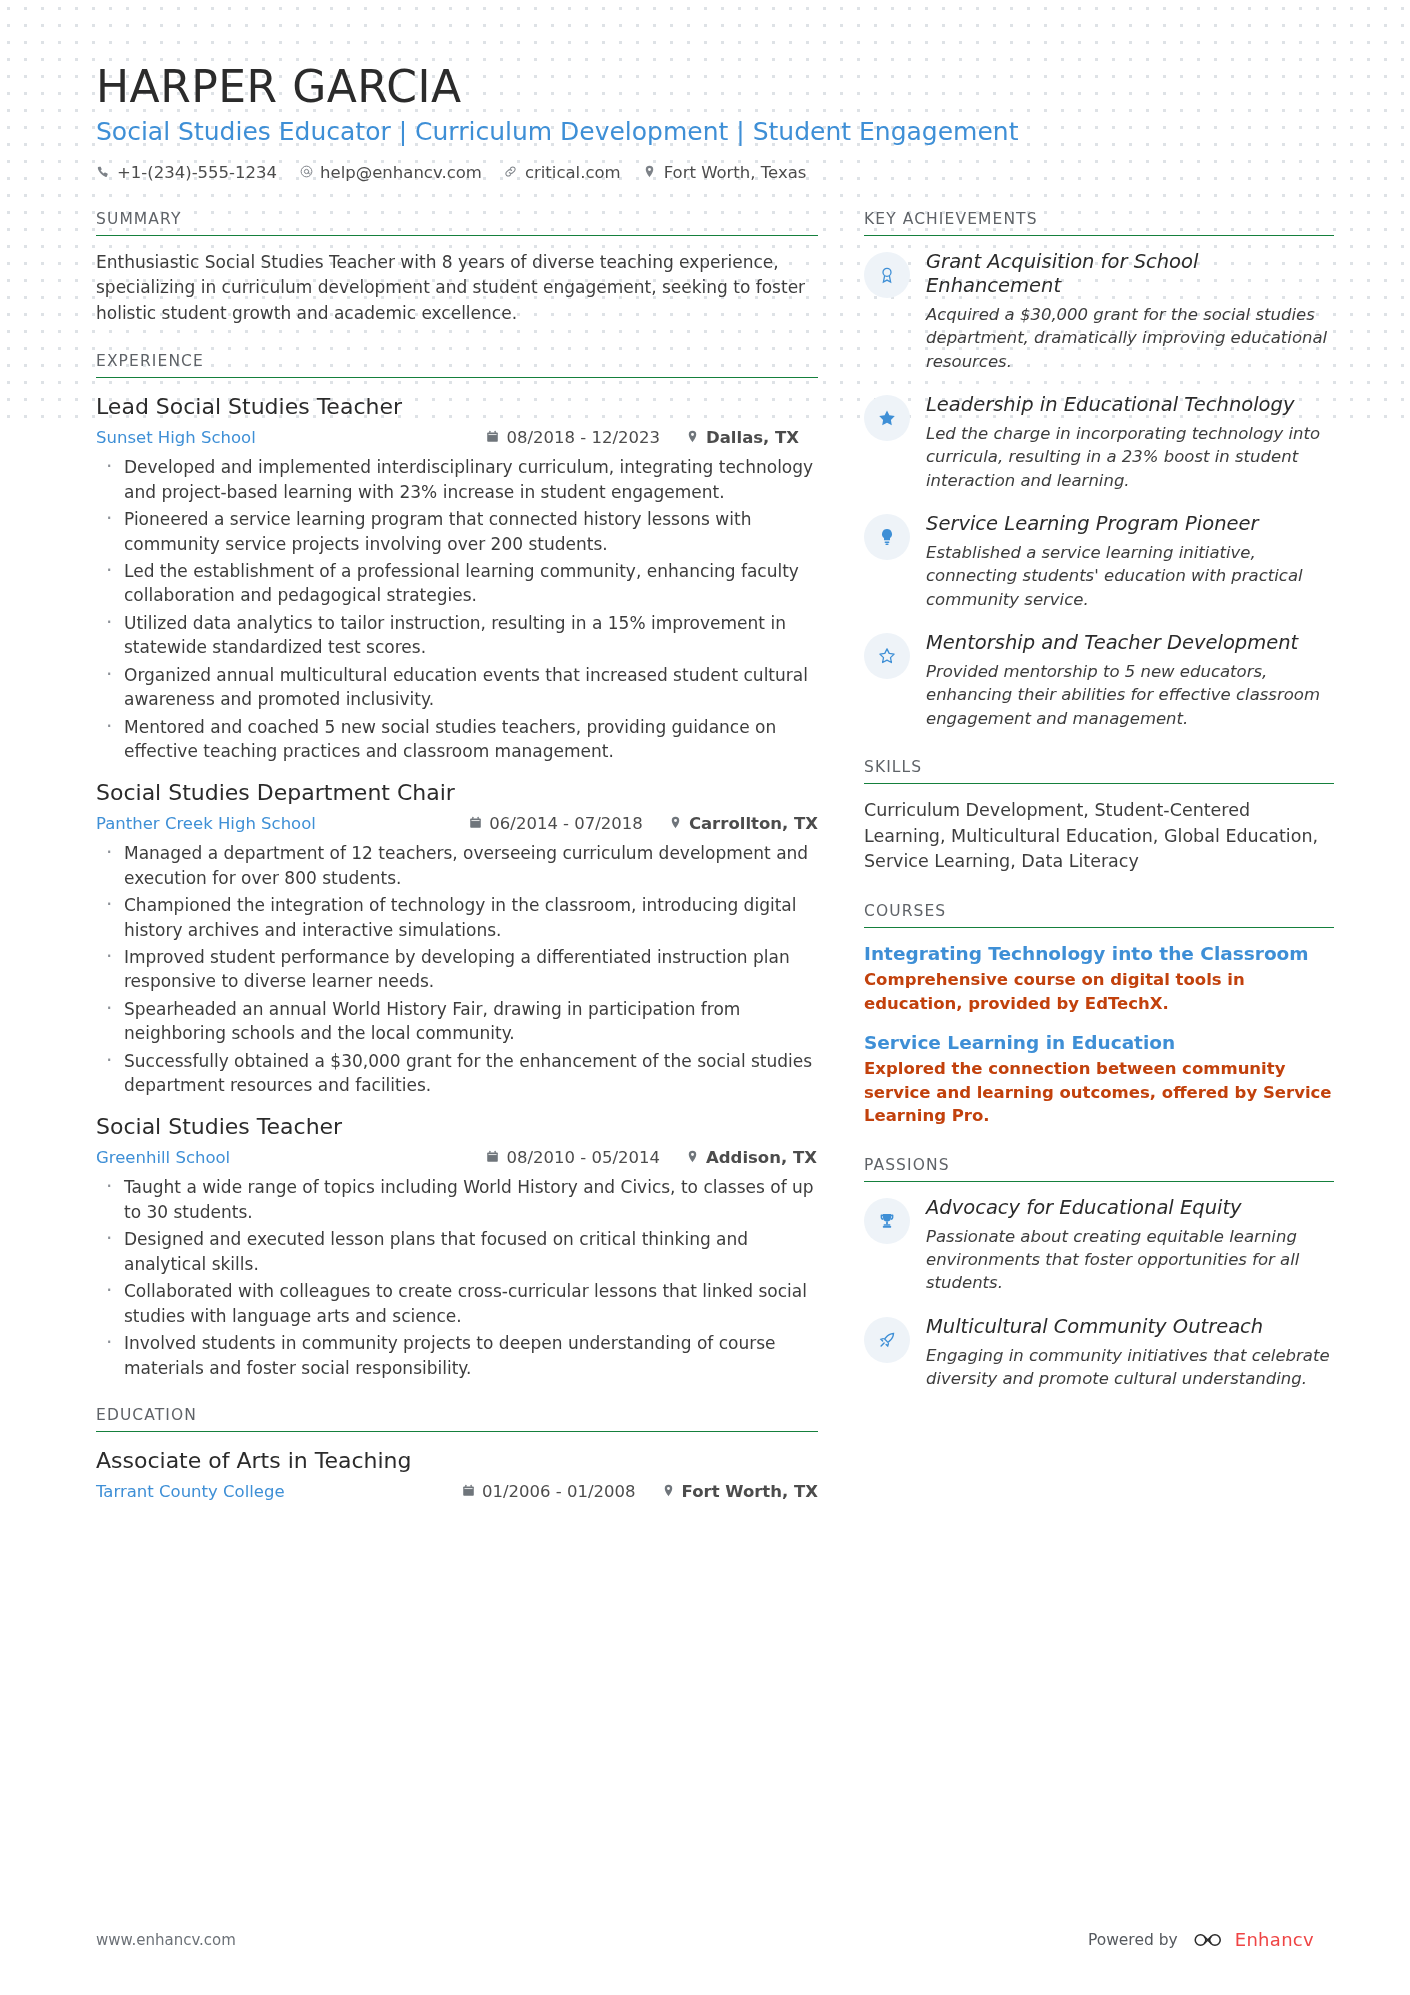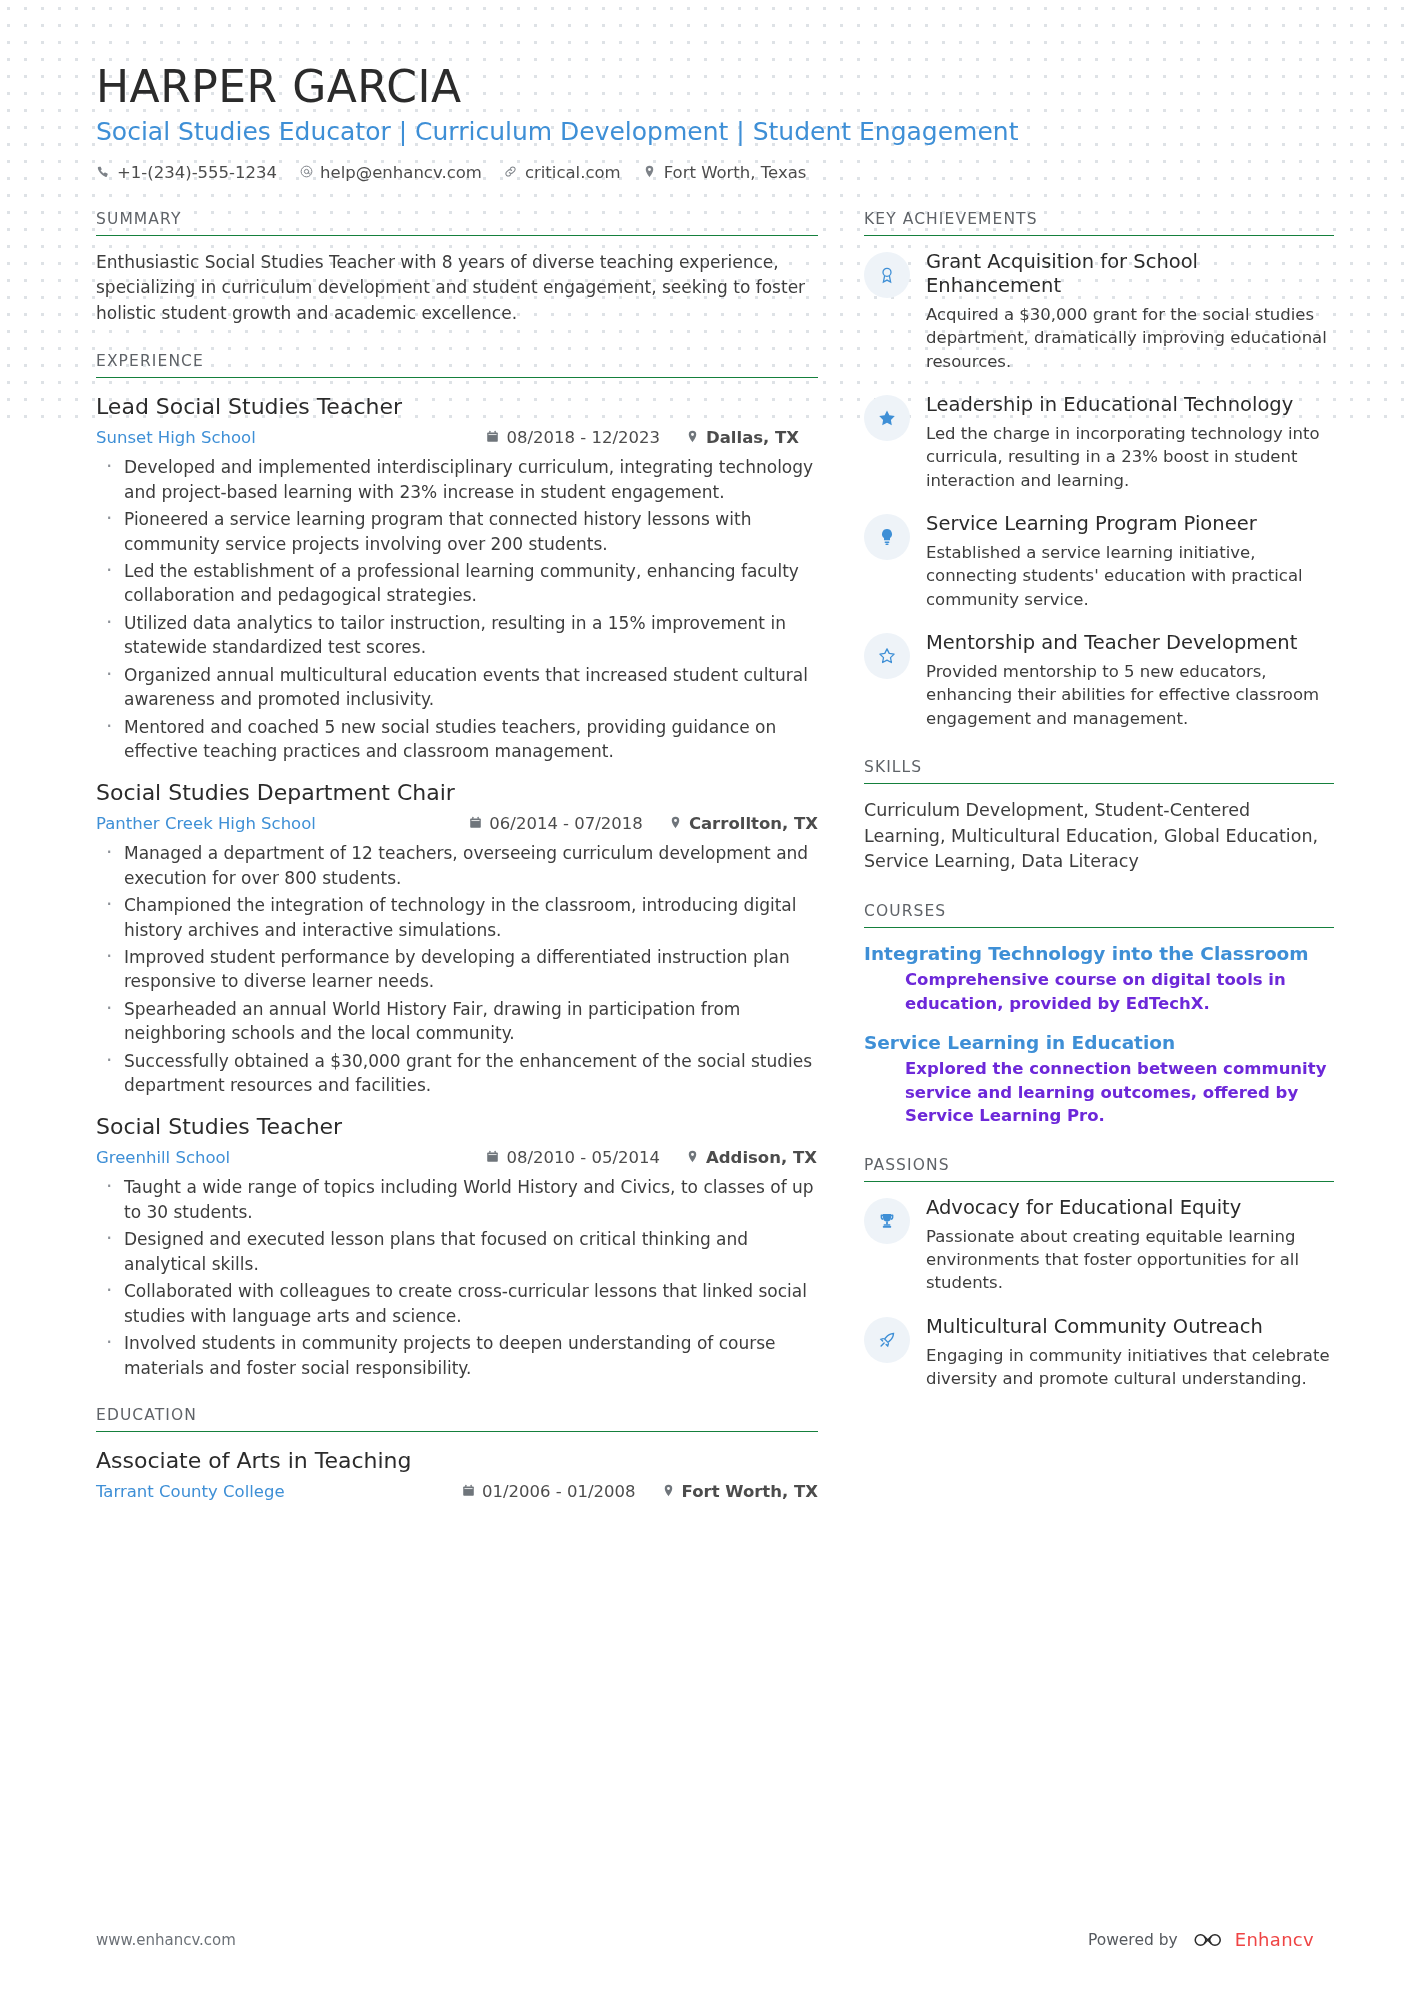--- a/index.html
+++ b/index.html
@@ -170,21 +170,21 @@
     border-radius: 50%;
     background: #eef3f8;
     flex: none;
     display: flex;
     align-items: center;
     justify-content: center;
     color: #3e8fd6;
     font-size: 19px;
     margin-top: 2px;
   }
-  .ach-body { flex: 1; }
+  .ach-body { flex: 1; font-style: italic; }
   .ach-title {
     font-size: 19.5px;
     color: #2b2b2b;
     line-height: 1.22;
     margin-bottom: 5px;
   }
   .ach-desc {
     font-size: 16.5px;
     line-height: 1.42;
     color: #3d3d3d;
@@ -198,22 +198,21 @@
   .course { margin-bottom: 16px; font-weight: bold; }
   .course-title {
     font-size: 18.5px;
     color: #3e8fd6;
     line-height: 1.25;
     margin-bottom: 3px;
   }
   .course-desc {
     font-size: 16.5px;
     line-height: 1.42;
-    color: #6d28d9;
-    margin-left: 41px;
+    color: #c2410c;
   }
 
   .footer {
     position: absolute;
     left: 96px;
     right: 96px;
     bottom: 44px;
     display: flex;
     align-items: center;
     font-size: 15px;

